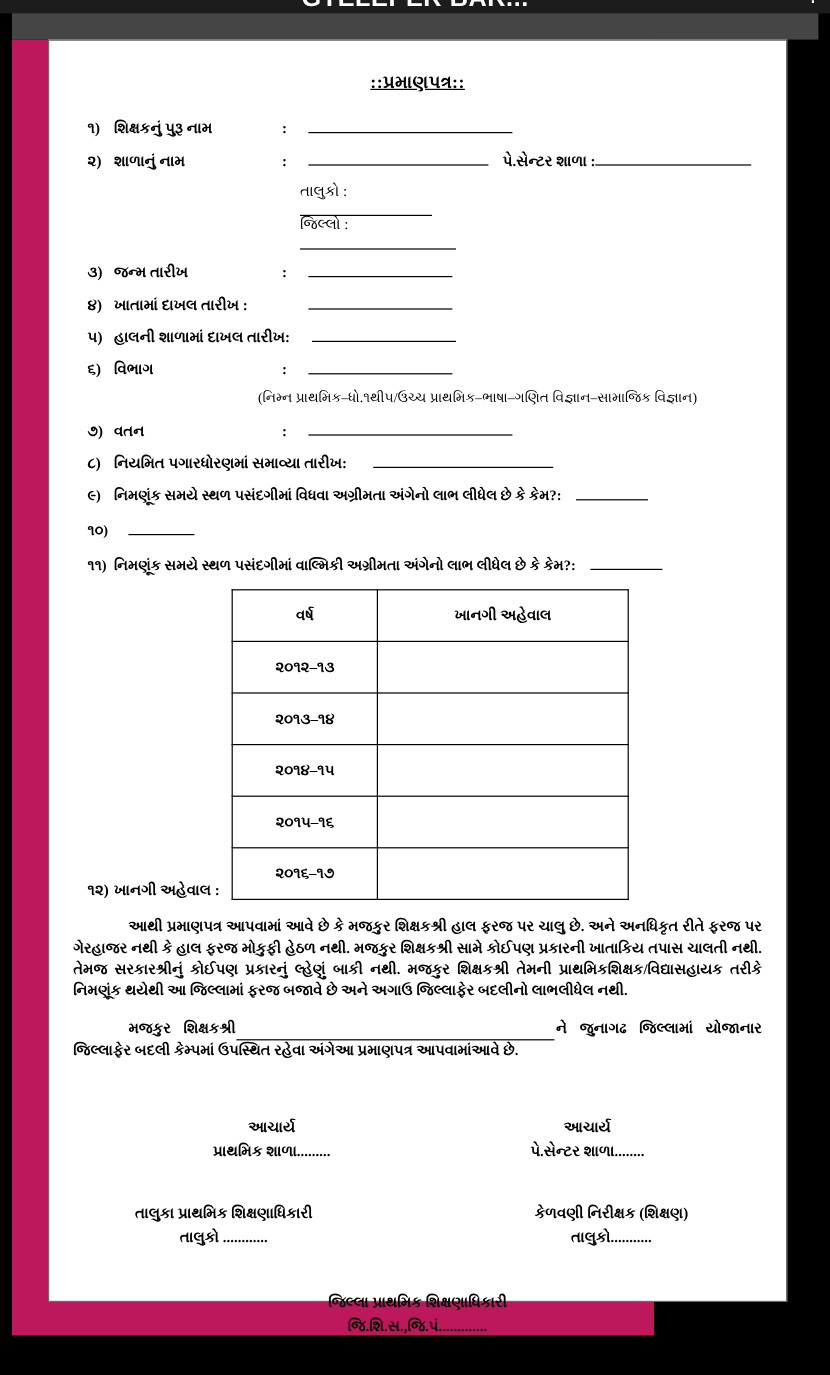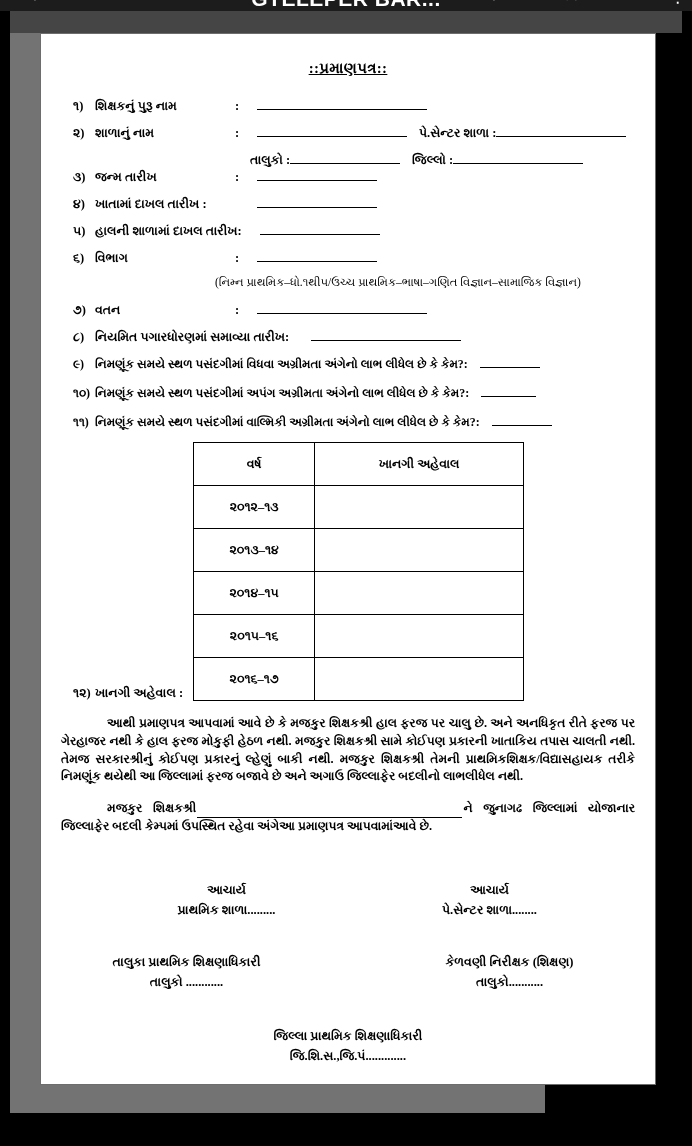--- a/index.html
+++ b/index.html
@@ -66,21 +66,21 @@
     background: #000000;
   }
   .gutter-left  { left: 0; }
   .gutter-right { left: 682px; }
 
   #page-canvas {
     position: absolute;
     left: 10px; top: 33px;
     width: 535px;
     height: 1080px;
-    background: #737373;
+    background: #be185d;
   }
   #bottom-bar {
     position: absolute;
     left: 0; top: 1113px;
     width: 692px;
     height: 33px;
     background: #000000;
   }
 
   
@@ -130,24 +130,25 @@
   .b-120 { width: 120px; }
   .b-110 { width: 110px; }
   .b-60  { width: 60px; }
   .b-55  { width: 55px; }
   .gap12 { display: inline-block; width: 12px; }
 
   .sub-row {
     display: flex;
     align-items: baseline;
     font-size: 12.5px;
-    font-weight: bold;
-    margin-bottom: 0;
+    font-weight: normal;
+    margin-bottom: 10px;
     padding-left: 195px;
     white-space: nowrap;
+    flex-direction: column;
   }
   .note-row {
     font-size: 11.5px;
     font-weight: normal;
     padding-left: 160px;
     margin-bottom: 12px;
     white-space: nowrap;
   }
 
   .qrow {
@@ -312,21 +313,20 @@
 
     <div class="qrow">
       <span class="f-num">૯)</span>
       <span class="q-text">નિમણૂંક સમયે સ્થળ પસંદગીમાં વિધવા અગ્રીમતા અંગેનો લાભ લીધેલ છે કે કેમ?:</span>
       <span class="gap12"></span>
       <span class="blank b-60"></span>
     </div>
 
     <div class="qrow">
       <span class="f-num">૧૦)</span>
-      <span class="q-text">નિમણૂંક સમયે સ્થળ પસંદગીમાં અપંગ અગ્રીમતા અંગેનો લાભ લીધેલ છે કે કેમ?:</span>
       <span class="gap12"></span>
       <span class="blank b-55"></span>
     </div>
 
     <div class="qrow">
       <span class="f-num">૧૧)</span>
       <span class="q-text">નિમણૂંક સમયે સ્થળ પસંદગીમાં વાલ્મિકી અગ્રીમતા અંગેનો લાભ લીધેલ છે કે કેમ?:</span>
       <span class="gap12"></span>
       <span class="blank b-60"></span>
     </div>

